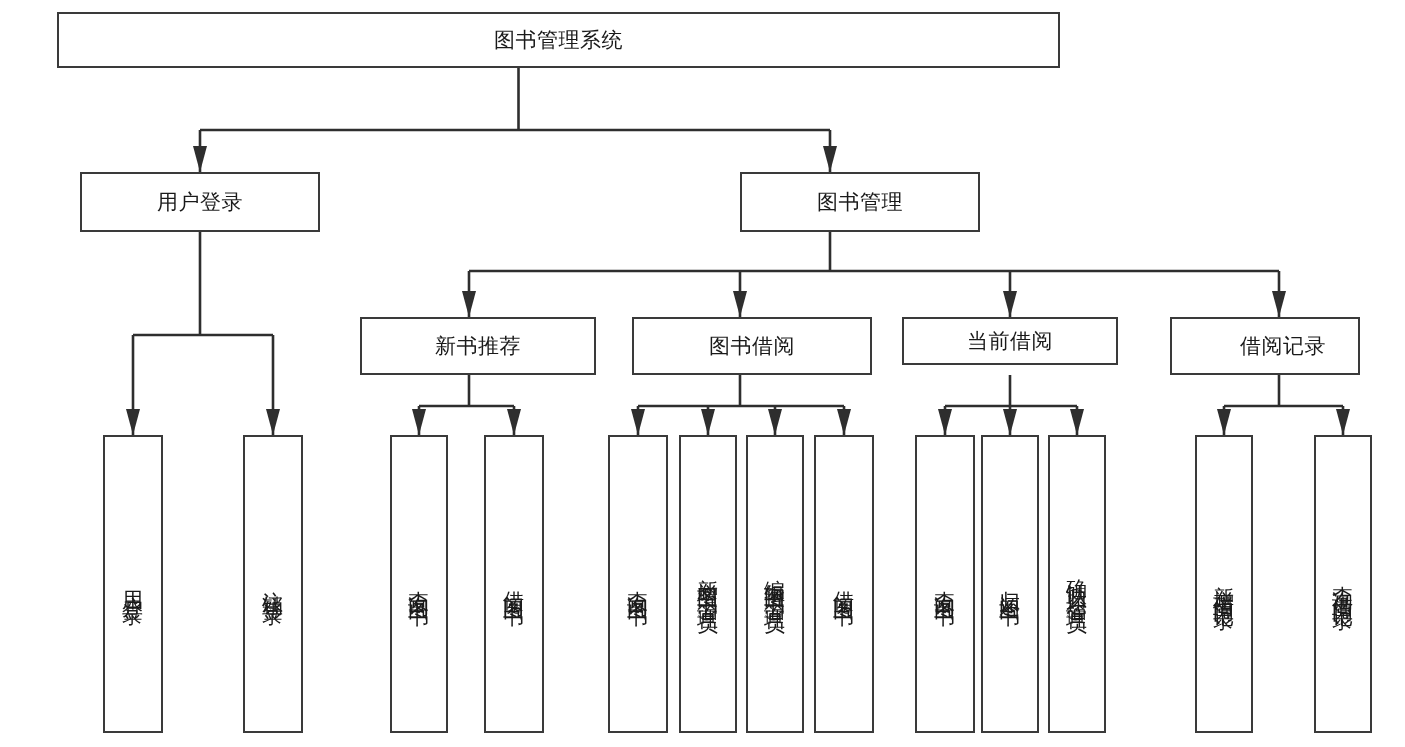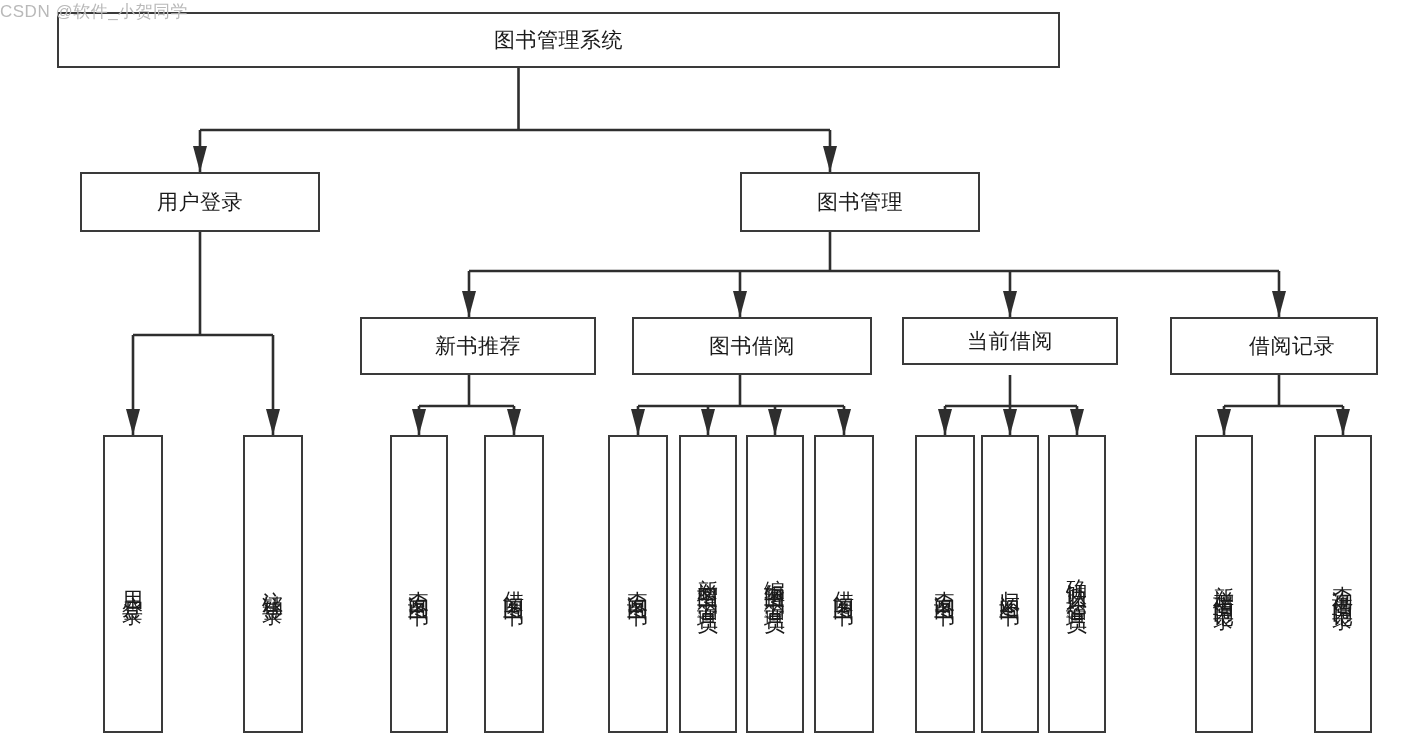--- a/index.html
+++ b/index.html
@@ -134,21 +134,21 @@
       </div>
       <div class="node horizontal" style="left: 360px; top: 317px; width: 236px; height: 58px;">
         <span class="label">新书推荐</span>
       </div>
       <div class="node horizontal" style="left: 632px; top: 317px; width: 240px; height: 58px;">
         <span class="label">图书借阅</span>
       </div>
       <div class="node horizontal" style="left: 902px; top: 317px; width: 216px; height: 48px;">
         <span class="label">当前借阅</span>
       </div>
-      <div class="node horizontal" style="left: 1170px; top: 317px; width: 208px; height: 58px; padding-left: 36px;">
+      <div class="node horizontal" style="left: 1170px; top: 317px; width: 190px; height: 58px; padding-left: 36px;">
         <span class="label">借阅记录</span>
       </div>
       <div class="node vertical" style="left: 103px; top: 435px; width: 60px; height: 298px;">
         <span class="label">用户登录</span>
       </div>
       <div class="node vertical" style="left: 243px; top: 435px; width: 60px; height: 298px;">
         <span class="label">注销登录</span>
       </div>
       <div class="node vertical" style="left: 390px; top: 435px; width: 58px; height: 298px;">
         <span class="label">查询图书</span>
@@ -177,14 +177,13 @@
       <div class="node vertical" style="left: 1048px; top: 435px; width: 58px; height: 298px;">
         <span class="label">确认归还（管理员）</span>
       </div>
       <div class="node vertical" style="left: 1195px; top: 435px; width: 58px; height: 298px;">
         <span class="label">新增借阅记录</span>
       </div>
       <div class="node vertical" style="left: 1314px; top: 435px; width: 58px; height: 298px;">
         <span class="label">查询借阅记录</span>
       </div>
     </div>
-  <div class="watermark">CSDN @软件_小贺同学</div>
 </div>
 
 </body></html>

